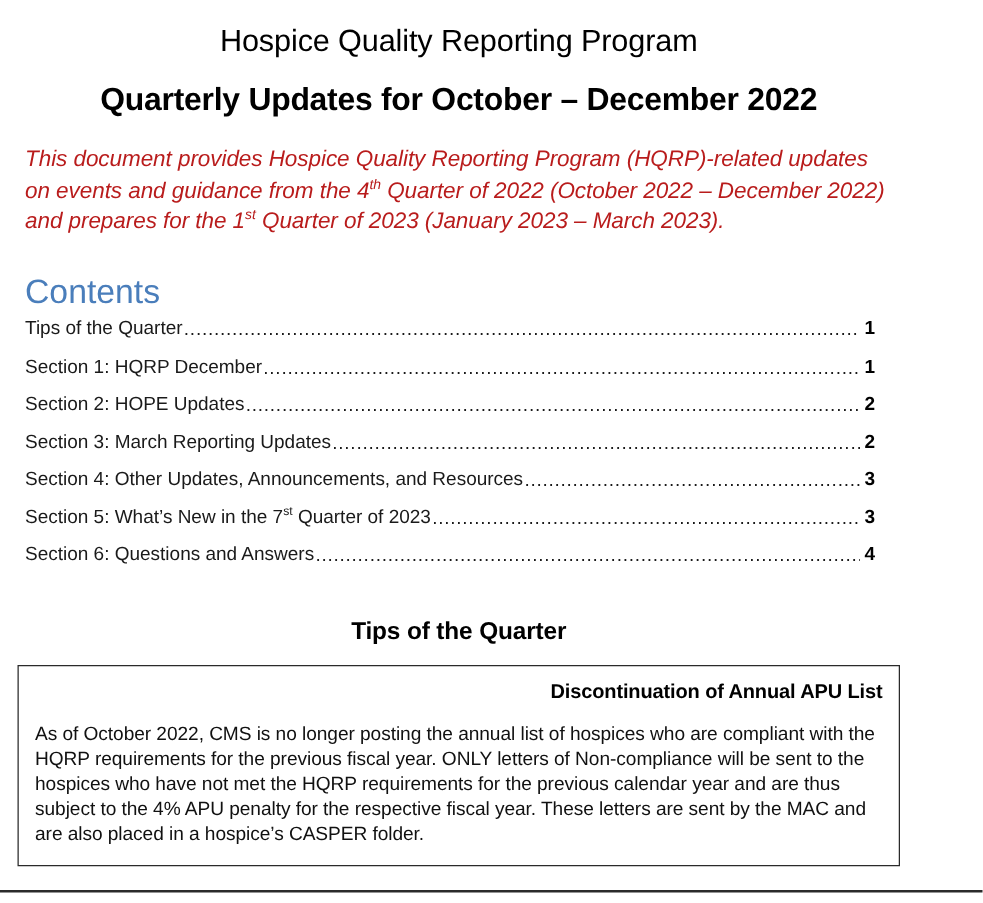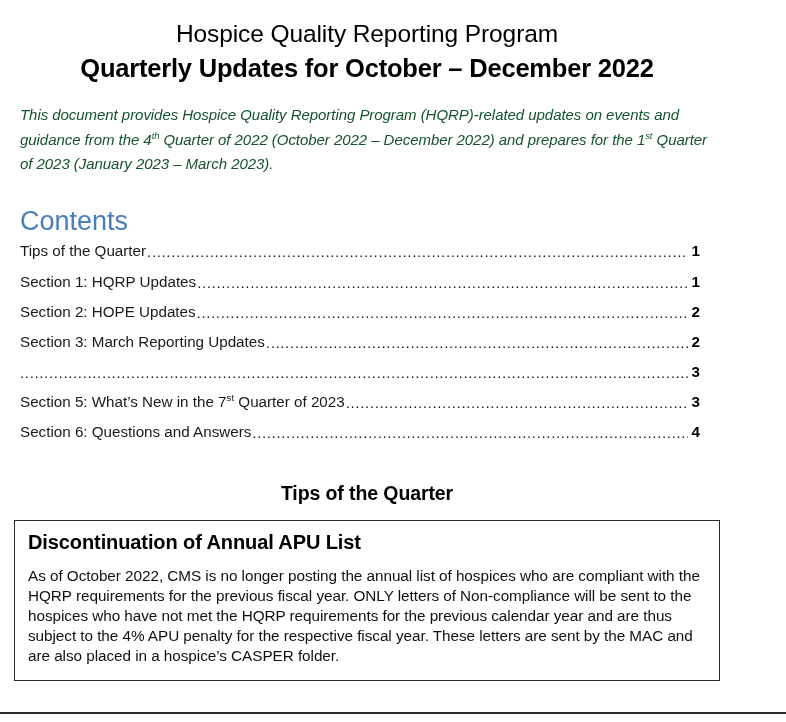--- a/index.html
+++ b/index.html
@@ -36,31 +36,31 @@
     line-height: 32px;
     letter-spacing: -0.1px;
     color: #000;
   }
   .doc-title-line2 {
     font-size: 25.5px;
     font-weight: 700;
     line-height: 34px;
     letter-spacing: -0.2px;
     color: #000;
-    margin-top: 1px;
+    margin-top: 13px;
   }
 
   
   .intro {
     margin-top: 18px;
     padding: 0 8px 0 8px;
-    font-size: 15px;
+    font-size: 18px;
     line-height: 24.5px;
     font-style: italic;
-    color: #14532d;
+    color: #b91c1c;
     letter-spacing: -0.05px;
   }
   .intro sup {
     font-size: 0.62em;
     vertical-align: super;
     line-height: 0;
   }
 
   
   .contents-heading {
@@ -134,25 +134,26 @@
     line-height: 24px;
   }
 
   .tips-box {
     margin: 15px 2px 0 2px;
     border: 1.6px solid #2a2a2a;
     padding: 9px 13px 14px 13px;
     box-sizing: border-box;
   }
   .tips-box-title {
-    font-size: 20px;
+    font-size: 16px;
     font-weight: 700;
     line-height: 24px;
     color: #000;
     letter-spacing: -0.1px;
+    text-align: right;
   }
   .tips-box-body {
     margin-top: 12px;
     font-size: 15.3px;
     line-height: 20px;
     color: #111;
     letter-spacing: -0.05px;
   }
 
   
@@ -182,38 +183,39 @@
 
   <div class="toc">
 
     <div class="toc-entry">
       <span class="toc-label">Tips of the Quarter</span>
       <span class="toc-leader"></span>
       <span class="toc-page">1</span>
     </div>
 
     <div class="toc-entry">
-      <span class="toc-label">Section 1: HQRP Updates</span>
+      <span class="toc-label">Section 1: HQRP December</span>
       <span class="toc-leader"></span>
       <span class="toc-page">1</span>
     </div>
 
     <div class="toc-entry">
       <span class="toc-label">Section 2: HOPE Updates</span>
       <span class="toc-leader"></span>
       <span class="toc-page">2</span>
     </div>
 
     <div class="toc-entry">
       <span class="toc-label">Section 3: March Reporting Updates</span>
       <span class="toc-leader"></span>
       <span class="toc-page">2</span>
     </div>
 
     <div class="toc-entry">
+      <span class="toc-label">Section 4: Other Updates, Announcements, and Resources</span>
       <span class="toc-leader"></span>
       <span class="toc-page">3</span>
     </div>
 
     <div class="toc-entry">
       <span class="toc-label"><span>Section 5: What’s New in the 7</span><sup>st</sup><span> Quarter of 2023</span></span>
       <span class="toc-leader"></span>
       <span class="toc-page">3</span>
     </div>
 

